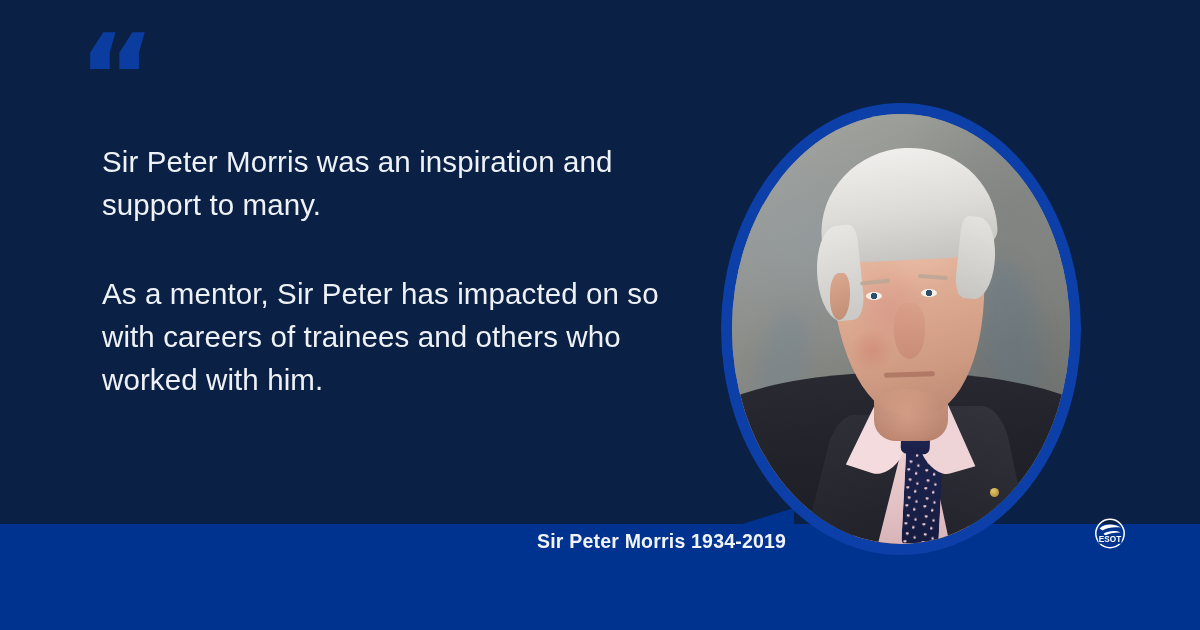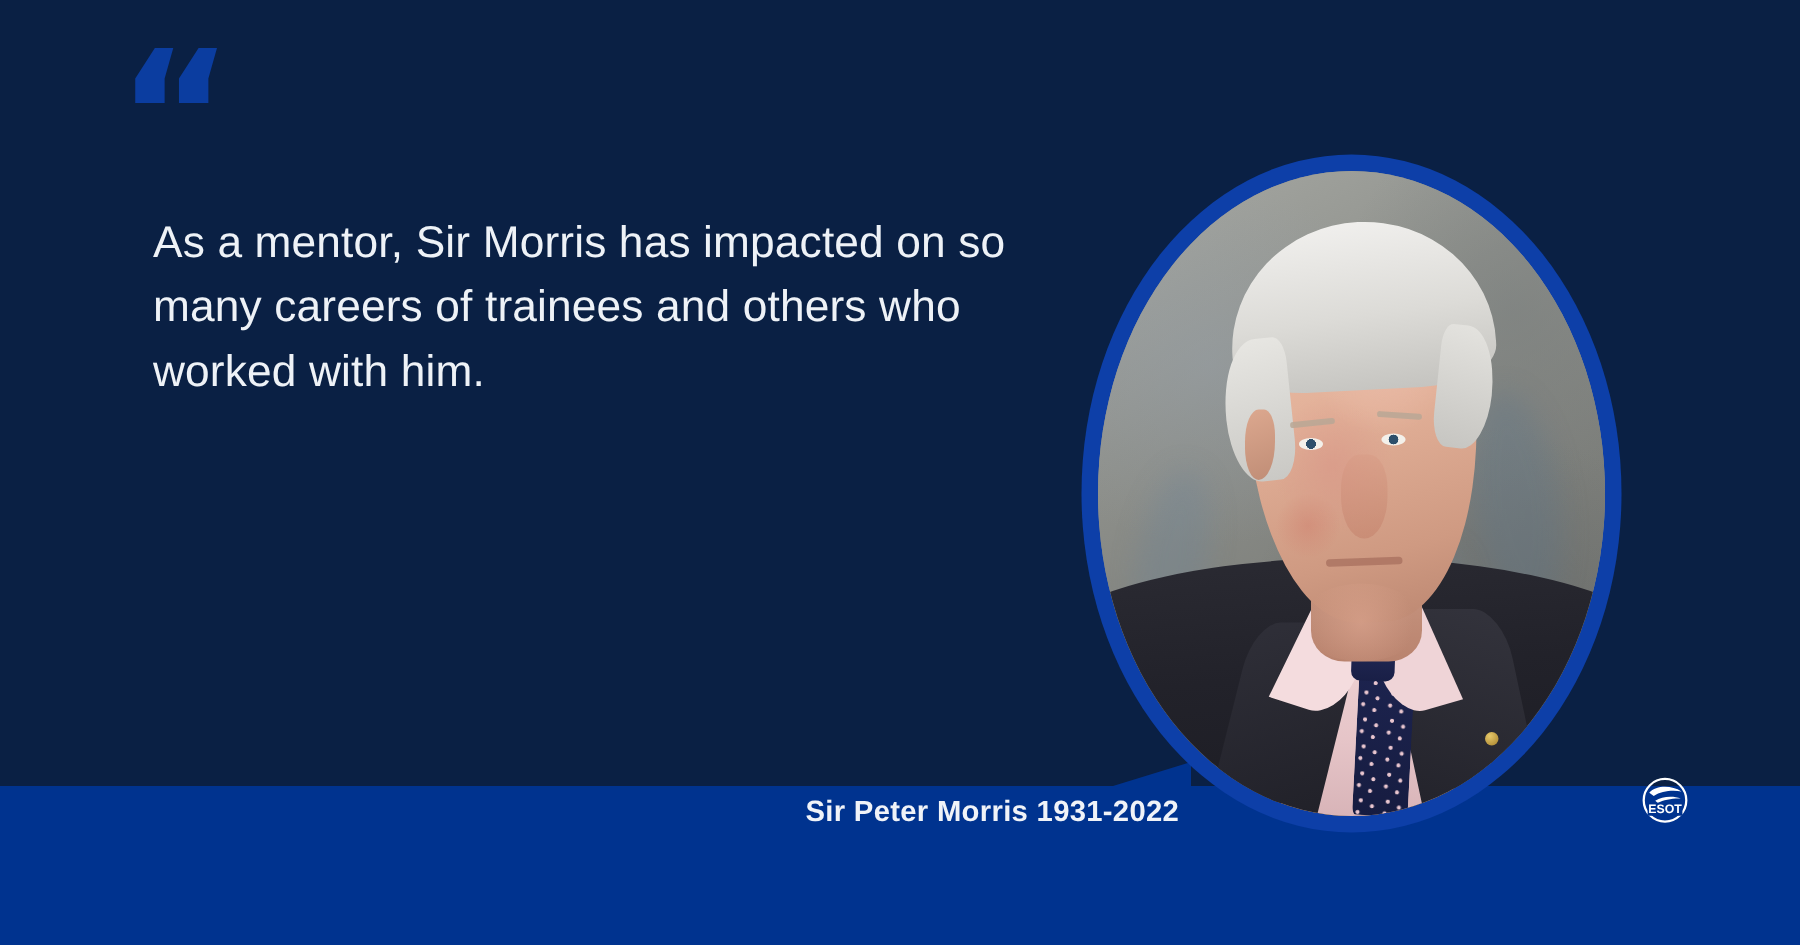--- a/index.html
+++ b/index.html
@@ -354,21 +354,22 @@
   }
 </style>
 </head>
 <body>
 
 <div id="card">
 
   <div class="quote-mark">“</div>
 
   <div class="quote-body">
-    <p class="quote-para">As a mentor, Sir Morris has impacted on so many careers of trainees and others who worked with him.</p>
+    <p class="quote-para">Sir Peter Morris was an inspiration and support to many.</p>
+    <p class="quote-para">As a mentor, Sir Peter has impacted on so with careers of trainees and others who worked with him.</p>
   </div>
 
   <div class="portrait-wrap">
     <div class="portrait-ring"></div>
     <div class="portrait-clip">
       <div class="portrait-photo">
         <div class="bg-streak s1"></div>
         <div class="bg-streak s2"></div>
         <div class="bg-streak s3"></div>
 
@@ -396,21 +397,21 @@
         <div class="eye-r"></div>
         <div class="nose"></div>
         <div class="mouth"></div>
       </div>
     </div>
   </div>
 
   <div class="bar-notch"></div>
   <div class="bottom-bar"></div>
 
-  <div class="caption">Sir Peter Morris 1931-2022</div>
+  <div class="caption">Sir Peter Morris 1934-2019</div>
 
   <div class="logo">
     <svg viewBox="0 0 40 40" width="40" height="40" aria-hidden="true">
       <circle cx="20" cy="19.5" r="14.2" fill="none" stroke="#ffffff" stroke-width="1.5"></circle>
       <path d="M7.2 25.5 A14.2 14.2 0 0 0 32.8 14.0" fill="none" stroke="#00338f" stroke-width="0"></path>
       <path d="M9.5 14.5 C14 9.5, 24 9.2, 31 13.6 C25 12.6, 17.5 13.2, 12.5 16.6 Z" fill="#ffffff"></path>
       <path d="M13.5 19.8 C18 16.8, 25.5 16.3, 30.5 18.4 C25 18.2, 19 19.2, 15.2 21.4 Z" fill="#ffffff"></path>
       <rect x="8.4" y="21.2" width="23.2" height="8.6" rx="1" fill="#00338f"></rect>
       <text x="20" y="28.0" text-anchor="middle" font-family="'Liberation Sans', sans-serif" font-size="8.2" font-weight="700" fill="#ffffff">ESOT</text>
     </svg>

